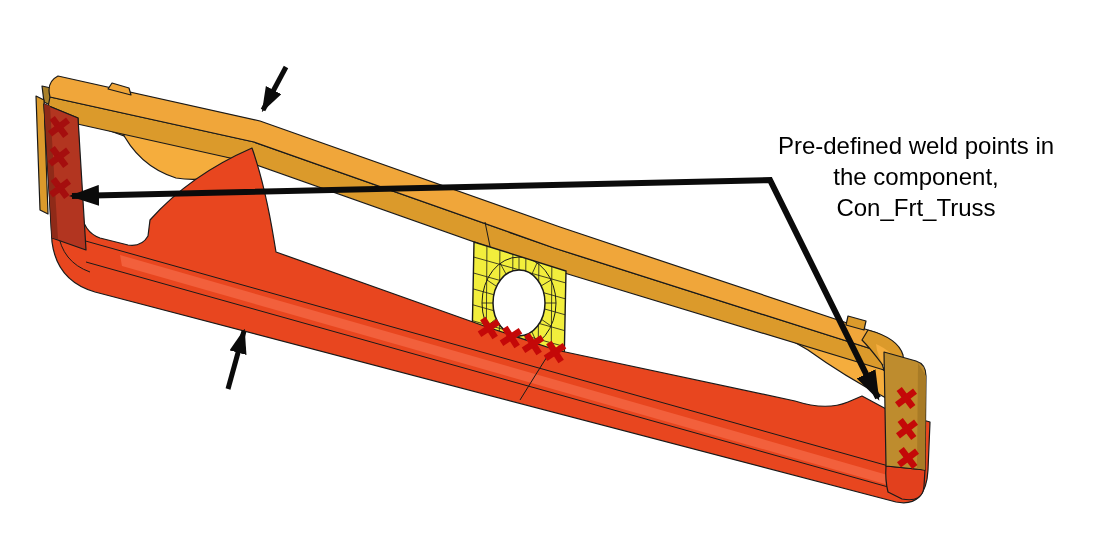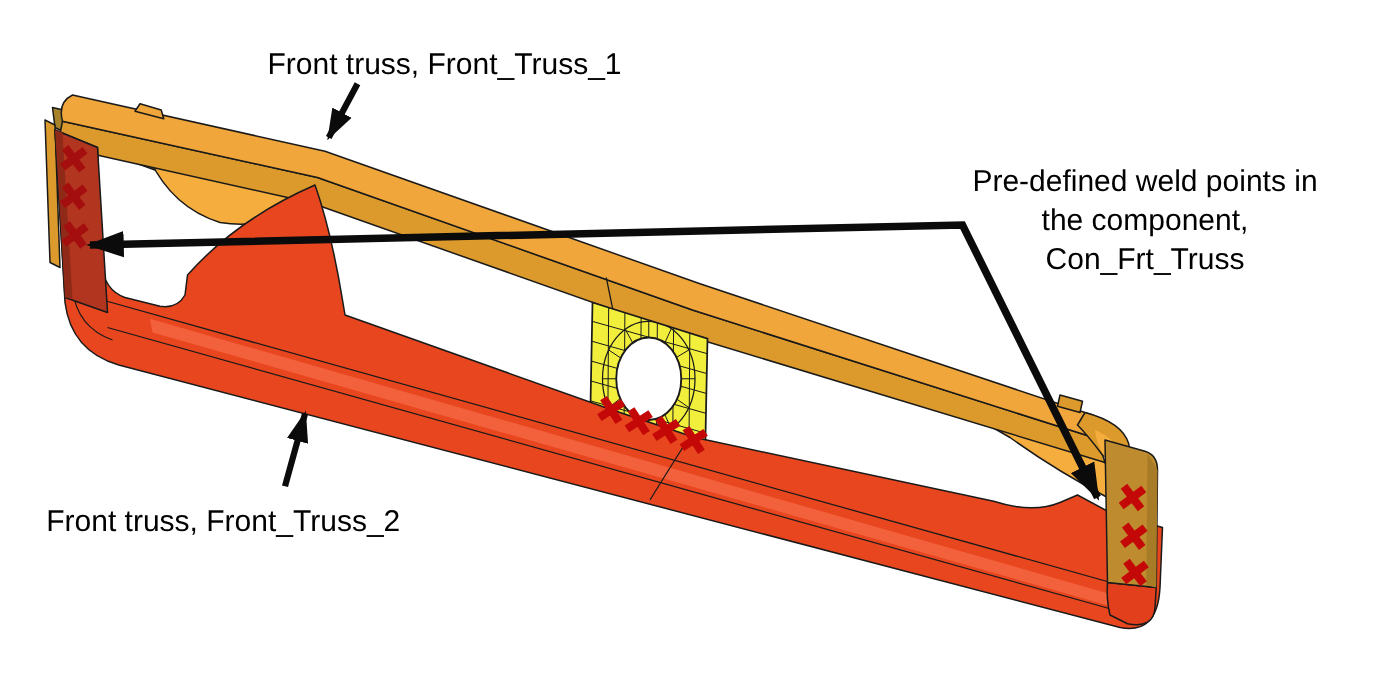--- a/index.html
+++ b/index.html
@@ -172,23 +172,21 @@
         </g>
     </g>
 
     <g stroke="#0b0b0b" fill="none" stroke-linejoin="miter">
       <path d="M286,67 L263,110" stroke-width="5" marker-end="url(#ah)"></path>
       <path d="M228,389 L244,331" stroke-width="5" marker-end="url(#ah)"></path>
       <path d="M72,196 L770,180 L878,398" stroke-width="6" marker-start="url(#ah)" marker-end="url(#ah)"></path>
     </g>
   </svg>
 
-  <div class="lbl" style="left:214px; top:38px;">Front truss, Front_Truss_1</div>
 
-  <div class="lbl" style="left:37px; top:404px;">Front truss, Front_Truss_2</div>
 
   <div class="lbl-multiline" style="left:716px; top:130px;">
     <div>Pre-defined weld points in</div>
     <div>the component,</div>
     <div>Con_Frt_Truss</div>
   </div>
 
 </div>
 
 </body></html>

